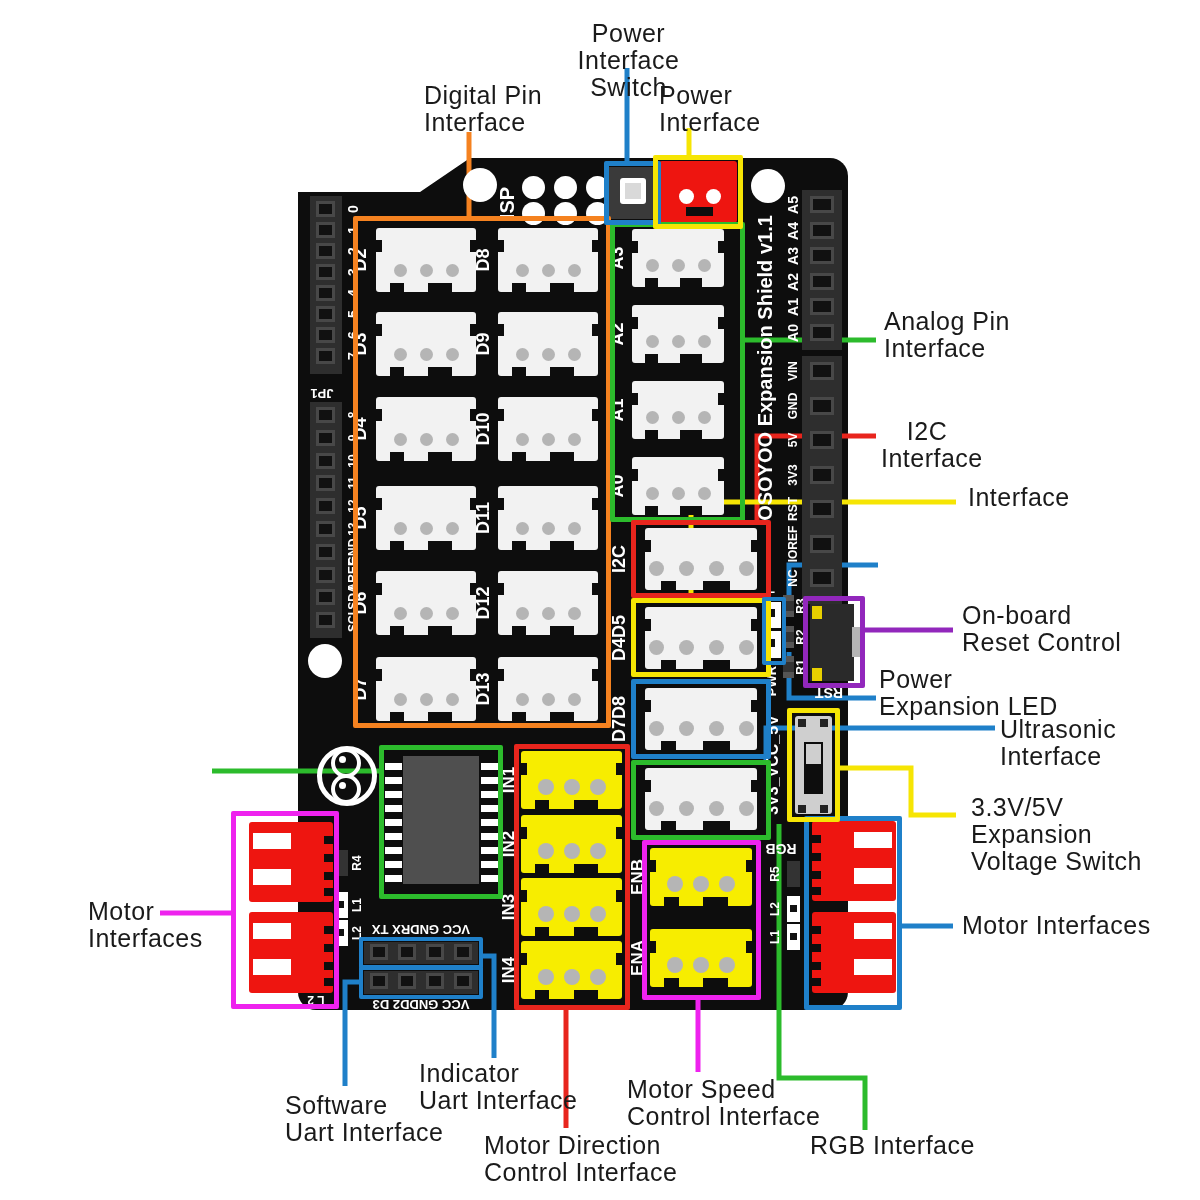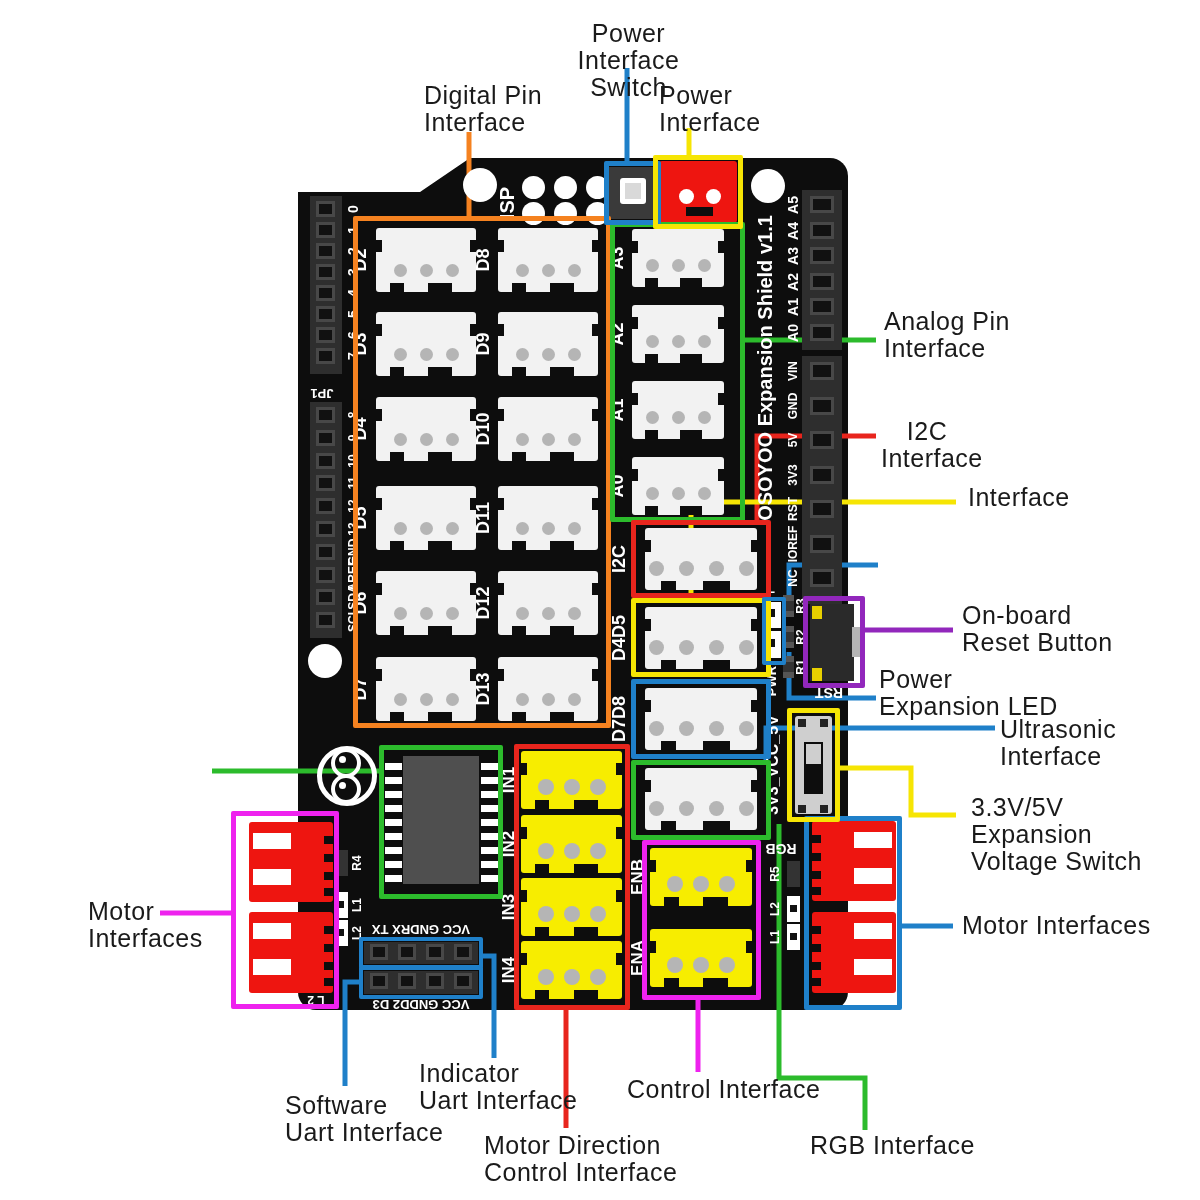--- a/index.html
+++ b/index.html
@@ -512,21 +512,21 @@
     </div>
     <div class="callout" style="left: 881px; top: 418px; width: 92px; text-align: center;">
       <span>I2C</span>
       <span>Interface</span>
     </div>
     <div class="callout" style="left: 968px; top: 484px; width: 220px; text-align: left;">
       <span>Interface</span>
     </div>
     <div class="callout" style="left: 962px; top: 602px; width: 180px; text-align: left;">
       <span>On-board</span>
-      <span>Reset Button</span>
+      <span>Reset Control</span>
     </div>
     <div class="callout" style="left: 879px; top: 666px; width: 190px; text-align: left;">
       <span>Power</span>
       <span>Expansion LED</span>
     </div>
     <div class="callout" style="left: 1000px; top: 716px; width: 160px; text-align: left;">
       <span>Ultrasonic</span>
       <span>Interface</span>
     </div>
     <div class="callout" style="left: 971px; top: 794px; width: 200px; text-align: left;">
@@ -534,20 +534,21 @@
       <span>Expansion</span>
       <span>Voltage Switch</span>
     </div>
     <div class="callout" style="left: 962px; top: 912px; width: 210px; text-align: left;">
       <span>Motor Interfaces</span>
     </div>
     <div class="callout" style="left: 810px; top: 1132px; width: 190px; text-align: left;">
       <span>RGB Interface</span>
     </div>
     <div class="callout" style="left: 627px; top: 1076px; width: 220px; text-align: left;">
+      <span>Motor Speed</span>
       <span>Control Interface</span>
     </div>
     <div class="callout" style="left: 484px; top: 1132px; width: 220px; text-align: left;">
       <span>Motor Direction</span>
       <span>Control Interface</span>
     </div>
     <div class="callout" style="left: 419px; top: 1060px; width: 200px; text-align: left;">
       <span>Indicator</span>
       <span>Uart Interface</span>
     </div>

